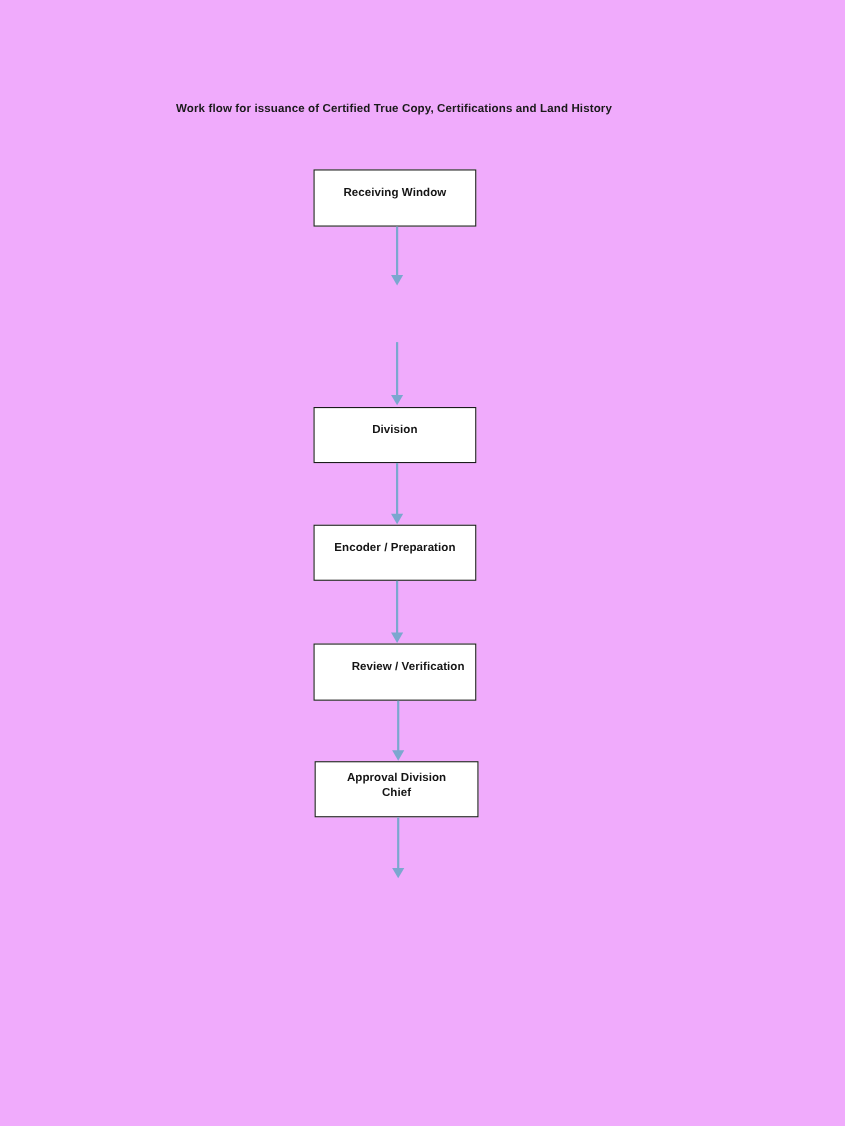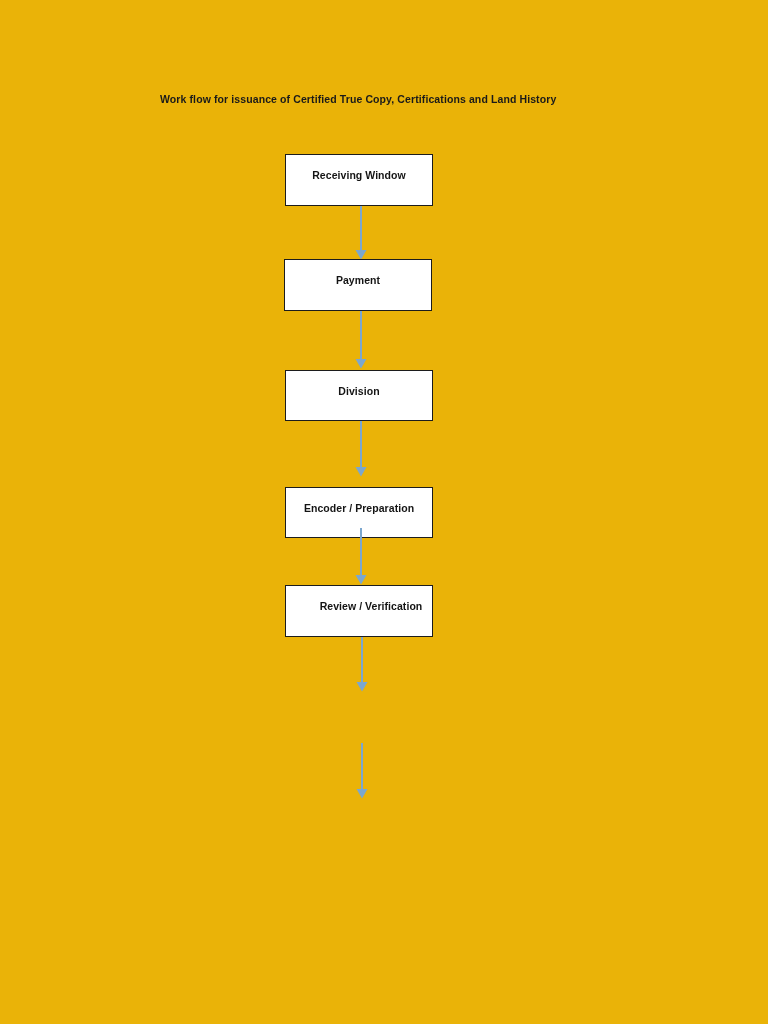--- a/index.html
+++ b/index.html
@@ -14,21 +14,21 @@
     font-family: "Liberation Sans", sans-serif;
     -webkit-font-smoothing: antialiased;
     overflow: hidden;
   }
 
   #page {
     position: absolute;
     left: 0; top: 0;
     width: 768px;
     height: 1024px;
-    background: #eab308;
+    background: #f0abfc;
   }
 
   .doc-title {
     position: absolute;
     left: 160px;
     top: 93px;
     font-size: 10.5px;
     font-weight: bold;
     color: #1a1a1a;
     letter-spacing: 0.01em;
@@ -88,43 +88,40 @@
       <span class="node-label">Receiving Window</span>
     </div>
 
     <div class="connector" style="left:351px; top:206px; height:54px;">
       <svg viewBox="0 0 20 54" preserveAspectRatio="none">
         <line x1="10" y1="0" x2="10" y2="45" stroke="#7ba7cf" stroke-width="2"></line>
         <polygon points="4.5,44 15.5,44 10,53.5" fill="#7ba7cf"></polygon>
       </svg>
     </div>
 
-    <div class="node" style="left:284px; top:259px; width:148px; height:52px;">
-      <span class="node-label">Payment</span>
-    </div>
 
     <div class="connector" style="left:351px; top:311px; height:58px;">
       <svg viewBox="0 0 20 58" preserveAspectRatio="none">
         <line x1="10" y1="0" x2="10" y2="49" stroke="#7ba7cf" stroke-width="2"></line>
         <polygon points="4.5,48 15.5,48 10,57.5" fill="#7ba7cf"></polygon>
       </svg>
     </div>
 
     <div class="node" style="left:285px; top:370px; width:148px; height:51px;">
       <span class="node-label">Division</span>
     </div>
 
     <div class="connector" style="left:351px; top:421px; height:56px;">
       <svg viewBox="0 0 20 56" preserveAspectRatio="none">
         <line x1="10" y1="0" x2="10" y2="47" stroke="#7ba7cf" stroke-width="2"></line>
         <polygon points="4.5,46 15.5,46 10,55.5" fill="#7ba7cf"></polygon>
       </svg>
     </div>
 
-    <div class="node" style="left:285px; top:477px; width:148px; height:51px;margin-top:10px;">
+    <div class="node" style="left:285px; top:477px; width:148px; height:51px;">
       <span class="node-label">Encoder / Preparation</span>
     </div>
 
     <div class="connector" style="left:351px; top:528px; height:57px;">
       <svg viewBox="0 0 20 57" preserveAspectRatio="none">
         <line x1="10" y1="0" x2="10" y2="48" stroke="#7ba7cf" stroke-width="2"></line>
         <polygon points="4.5,47 15.5,47 10,56.5" fill="#7ba7cf"></polygon>
       </svg>
     </div>
 
@@ -132,20 +129,24 @@
       <span class="node-label">Review / Verification</span>
     </div>
 
     <div class="connector" style="left:352px; top:637px; height:55px;">
       <svg viewBox="0 0 20 55" preserveAspectRatio="none">
         <line x1="10" y1="0" x2="10" y2="46" stroke="#7ba7cf" stroke-width="2"></line>
         <polygon points="4.5,45 15.5,45 10,54.5" fill="#7ba7cf"></polygon>
       </svg>
     </div>
 
+    <div class="node" style="left:286px; top:692px; width:149px; height:51px;">
+      <span class="node-label" style="padding-top:7px;">Approval Division
+Chief</span>
+    </div>
 
     <div class="connector" style="left:352px; top:743px; height:56px;">
       <svg viewBox="0 0 20 56" preserveAspectRatio="none">
         <line x1="10" y1="0" x2="10" y2="47" stroke="#7ba7cf" stroke-width="2"></line>
         <polygon points="4.5,46 15.5,46 10,55.5" fill="#7ba7cf"></polygon>
       </svg>
     </div>
 
 
   </div>

